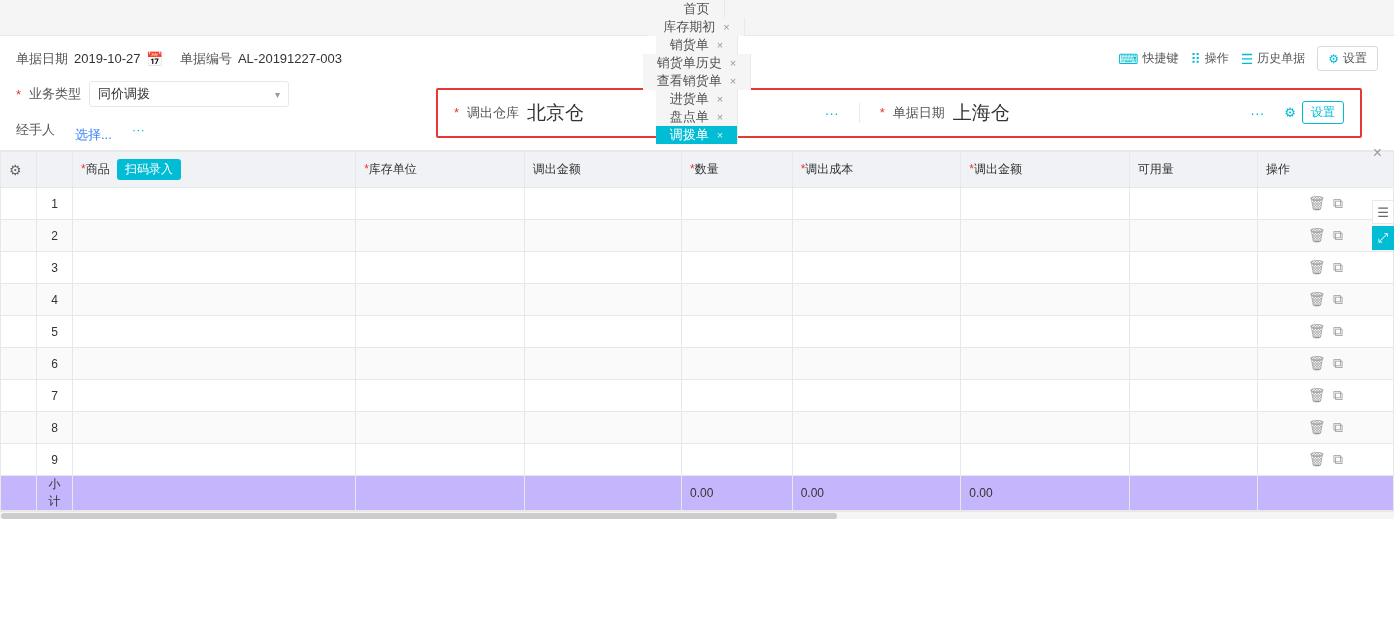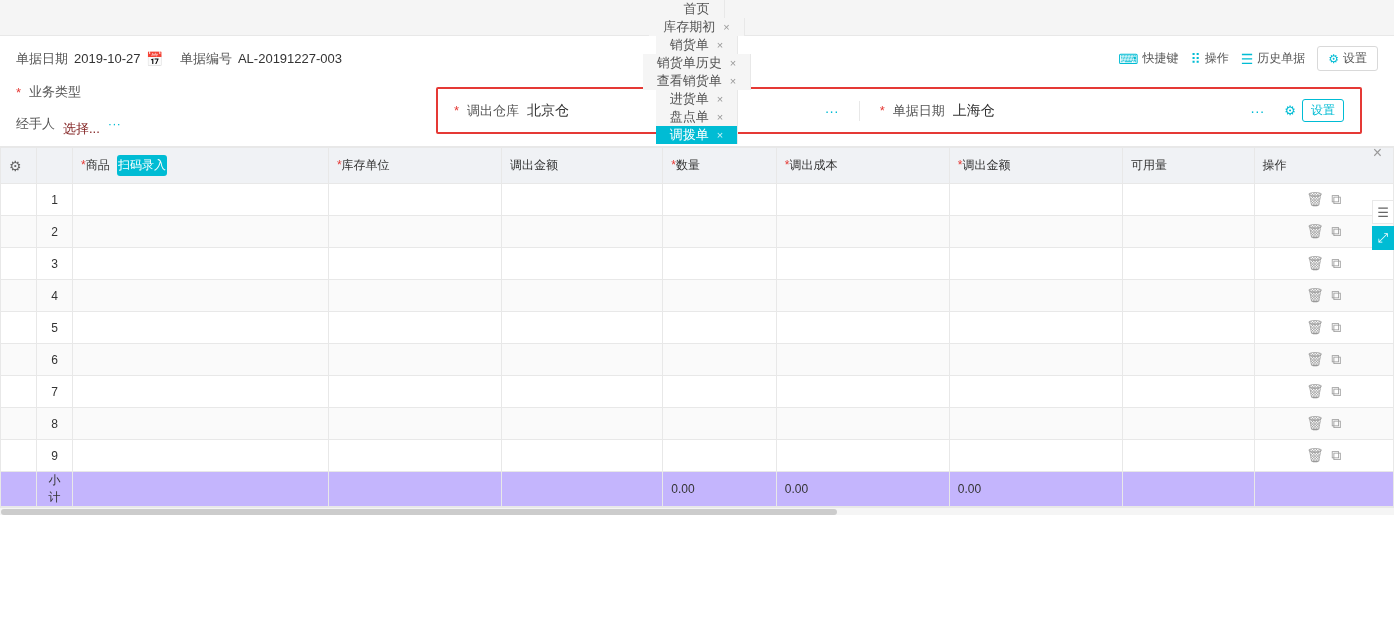--- a/index.html
+++ b/index.html
@@ -142,21 +142,21 @@
       align-items: center;
       gap: 8px;
       flex: 1;
     }
     .required-star {
       color: #e53935;
       font-size: 13px;
     }
     .warehouse-value {
       color: #333;
-      font-size: 14px;
+      font-size: 19px;
     }
     .dots-btn {
       color: #00bcd4;
       cursor: pointer;
       font-size: 14px;
       margin-left: auto;
     }
     .divider-v {
       width: 1px;
       height: 20px;
@@ -194,24 +194,24 @@
     .business-select-text {
       color: #333;
     }
     .chevron-icon {
       color: #999;
       font-size: 10px;
     }
     .handler-field {
       display: flex;
       align-items: center;
-      gap: 8px;
+      gap: 20px;
     }
     .handler-placeholder {
-      color: #7f1d1d;
+      color: #3b82f6;
       margin-top: 11px;
     }
     .handler-dots {
       color: #00bcd4;
       cursor: pointer;
     }
     .data-table {
       width: 100%;
       border-collapse: collapse;
       font-size: 12px;
@@ -267,21 +267,21 @@
     .gear-icon-cell {
       color: #666;
       cursor: pointer;
       font-size: 14px;
     }
     .scan-btn {
       background: #00bcd4;
       color: #fff;
       border: none;
       border-radius: 3px;
-      padding: 2px 1px;
+      padding: 2px 8px;
       font-size: 12px;
       cursor: pointer;
       margin-left: 4px;
     }
     .op-cell {
       text-align: center;
       white-space: nowrap;
     }
     .op-icon {
       color: #999;
@@ -413,20 +413,24 @@
           <span>设置</span>
         </div>
       </div>
     </div>
 
     <div class="header-row2">
       <div class="form-section-left">
         <div class="business-field">
           <span class="required-star">*</span>
           <span class="field-label">业务类型</span>
+          <div class="business-select">
+            <span class="business-select-text">同价调拨</span>
+            <span class="chevron-icon">▾</span>
+          </div>
         </div>
         <div class="handler-field">
           <span class="field-label">经手人</span>
           <span class="handler-placeholder">选择...</span>
           <span class="handler-dots">···</span>
         </div>
       </div>
 
       <div class="red-section">
         <div class="warehouse-field">

